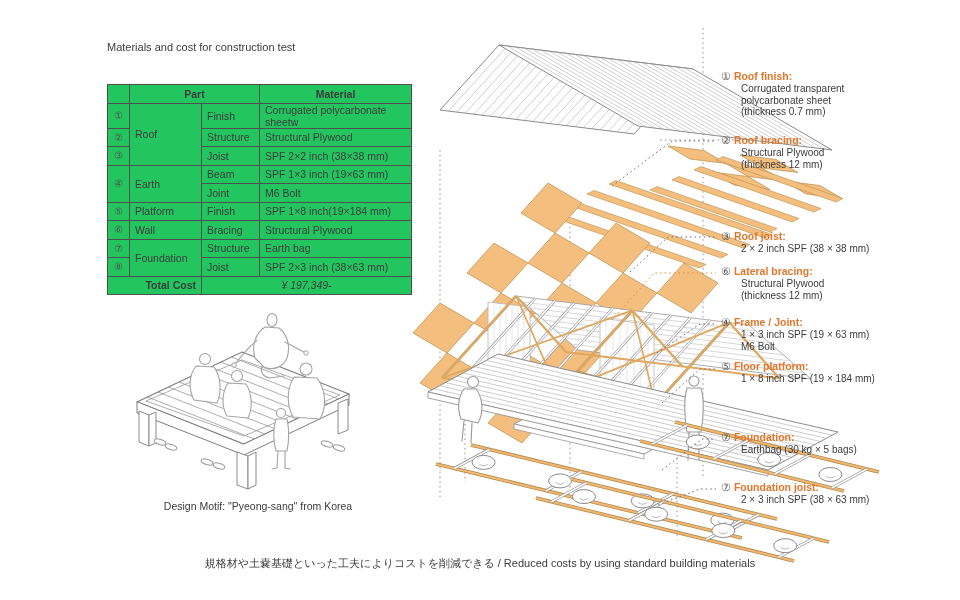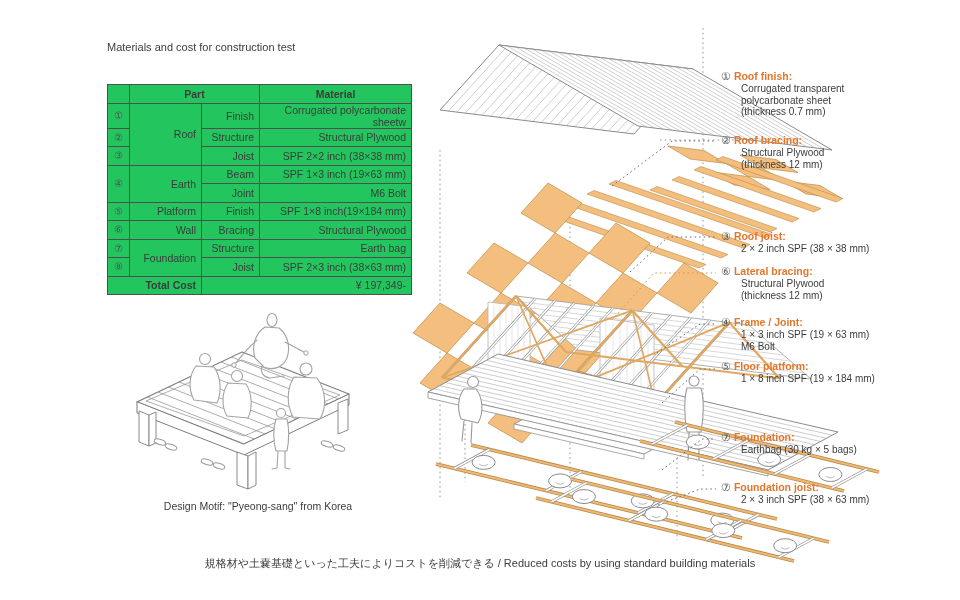--- a/index.html
+++ b/index.html
@@ -8,26 +8,26 @@
     background:#ffffff;font-family:"Liberation Sans",sans-serif;
   }
   #scene{position:absolute;left:0;top:0;}
   .table-title{
     position:absolute;left:107px;top:41px;width:303px;
     font-size:11px;color:#3c3c3c;
   }
   table.mtable{position:absolute;left:107px;top:84px;border-collapse:collapse;background:#22c55e;}
   .mtable th,.mtable td{
     border:1px solid #4f4f4f;font-size:10.5px;color:#3c3c3c;
-    padding:0 5px;height:17.5px;font-weight:normal;text-align:right;
+    padding:0 5px;height:17.5px;font-weight:normal;text-align:left;
   }
   .mtable th{font-weight:bold;text-align:center;}
   .mtable td.ncell{text-align:center;padding:0 2px;color:#555;font-size:10px;}
   .mtable td.tlabel{font-weight:bold;text-align:right;}
-  .mtable td.tvalue{}
+  .mtable td.tvalue{text-align:center;font-style:italic;}
   .dlabel{position:absolute;left:721px;white-space:nowrap;}
   .lhead{font-size:10.5px;line-height:13px;}
   .lnum{color:#555;font-size:11px;margin-right:3px;}
   .ltitle{color:#e2772c;font-weight:bold;}
   .lline{font-size:10px;line-height:11.5px;color:#3c3c3c;margin-left:20px;}
   .dm-caption{
     position:absolute;left:138px;top:500px;width:240px;text-align:center;
     font-size:10.5px;color:#3c3c3c;
   }
   .bottom-caption{

